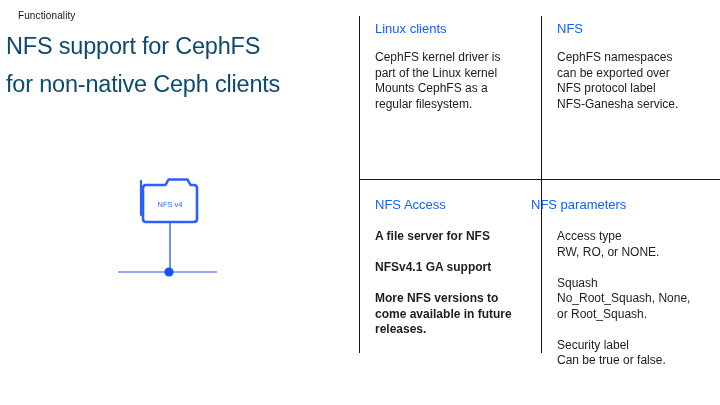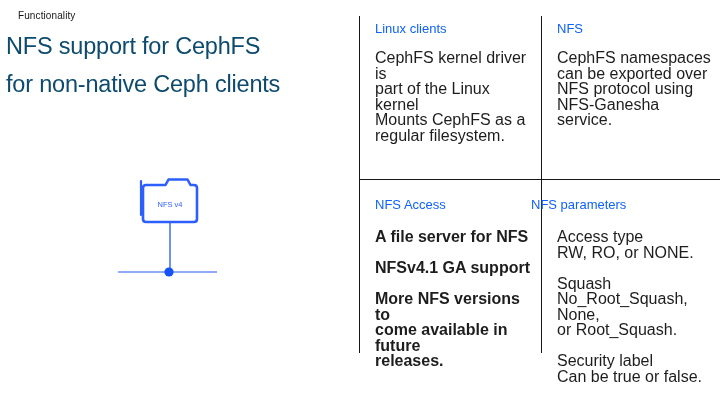--- a/index.html
+++ b/index.html
@@ -17,21 +17,21 @@
     white-space:pre-line;font-weight:400;letter-spacing:-0.2px;
   }
   
   .vline{width:1px;background:#161616;}
   .vline.v1{left:359px;top:16px;height:337px;}
   .vline.v2{left:541px;top:16px;height:337px;}
   .hline{left:359px;top:179px;width:361px;height:1px;background:#161616;}
   
   .cell-header{font-size:13px;color:#0f62fe;font-weight:400;text-align:center;}
   .cell-body{
-    font-size:16px;line-height:15.5px;color:#1d1d1d;white-space:pre-line;
+    font-size:12px;line-height:15.5px;color:#1d1d1d;white-space:pre-line;
   }
   .c1h{left:375px;top:21px;} .c1b{left:375px;top:50px;width:160px;}
   .c2h{left:557px;top:21px;} .c2b{left:557px;top:50px;width:158px;}
   .c3h{left:375px;top:197px;} .c3b{left:375px;top:229px;width:160px;font-weight:bold;}
   .c4h{left:531px;top:197px;} .c4b{left:557px;top:229px;width:158px;}
   
   .diagram{left:110px;top:174px;width:115px;height:105px;}
   .diagram svg{display:block;}
 </style>
 </head>
@@ -64,21 +64,21 @@
 
 <div class="abs cell-header c1h">Linux clients</div>
 <div class="abs cell-body c1b">CephFS kernel driver is
 part of the Linux kernel
 Mounts CephFS as a
 regular filesystem.</div>
 
 <div class="abs cell-header c2h">NFS</div>
 <div class="abs cell-body c2b">CephFS namespaces
 can be exported over
-NFS protocol using
+NFS protocol label
 NFS-Ganesha service.</div>
 
 <div class="abs cell-header c3h">NFS Access</div>
 <div class="abs cell-body c3b">A file server for NFS
 
 NFSv4.1 GA support
 
 More NFS versions to
 come available in future
 releases.</div>

